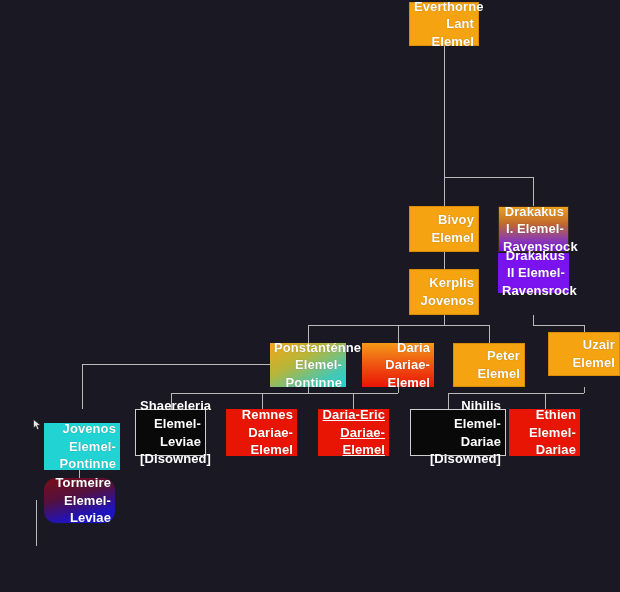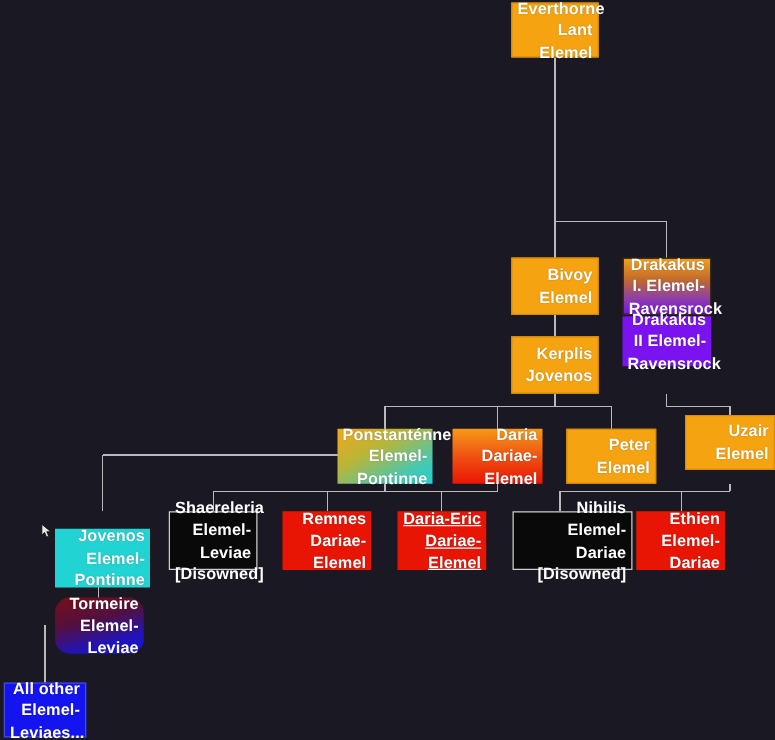--- a/index.html
+++ b/index.html
@@ -165,21 +165,18 @@
   </div>
 
   <div class="node n-red" style="left:509px;top:409px;width:71px;height:47px;">
     <span>Ethien Elemel-Dariae</span>
   </div>
 
   <div class="node n-grad-torm" style="left:44px;top:478px;width:71px;height:45px;border-radius:12px;">
     <span>Tormeire Elemel-Leviae</span>
   </div>
 
-  <div class="node n-blue" style="left:3px;top:546px;width:66px;height:44px;">
-    <span>All other Elemel-Leviaes...</span>
-  </div>
 
   <svg class="cursor-marker" style="left:33px;top:419px;" viewBox="0 0 10 12" width="10" height="12">
     <path d="M0.5,0.5 L0.5,9 L2.7,6.9 L4.2,10.6 L5.9,9.9 L4.4,6.3 L7.6,6.3 Z" fill="#e8e8e8" stroke="#111111" stroke-width="0.6"></path>
   </svg>
 
 </div>
 
 </body></html>

